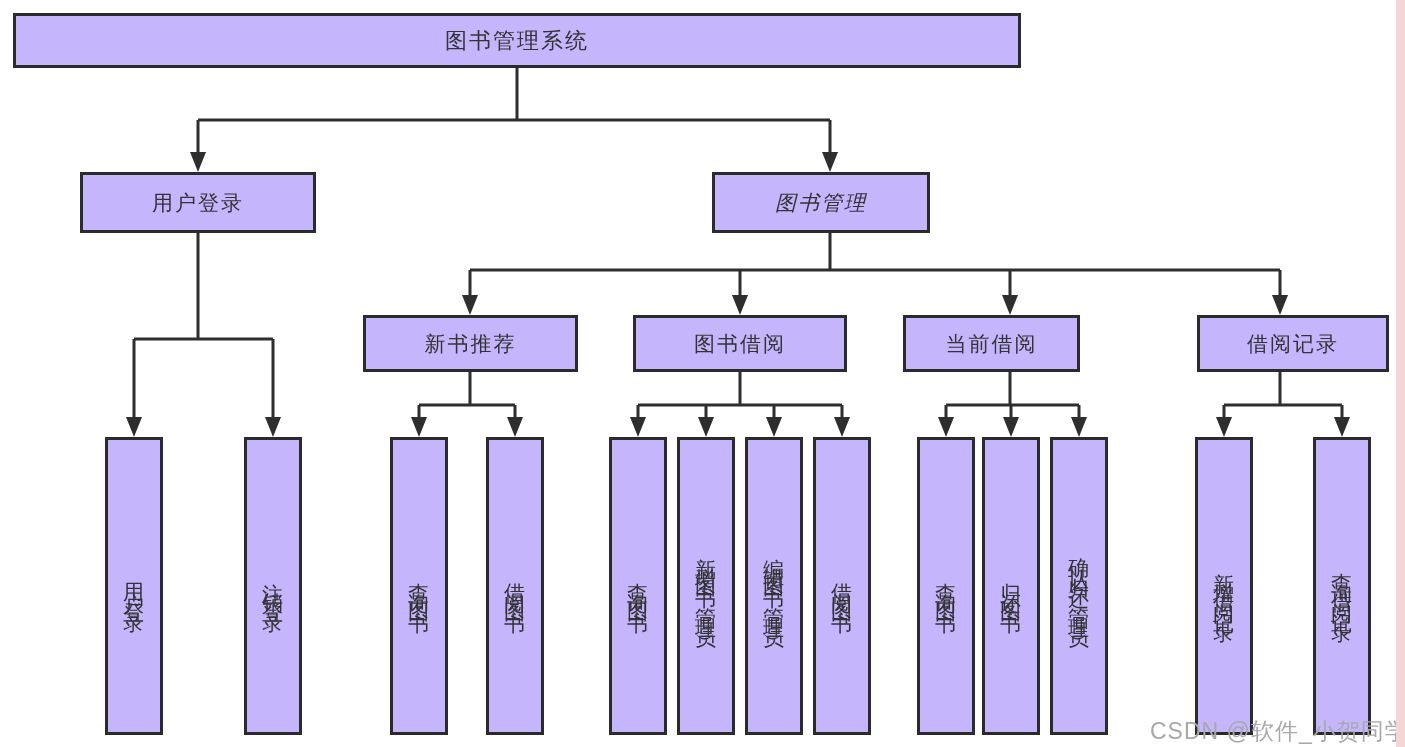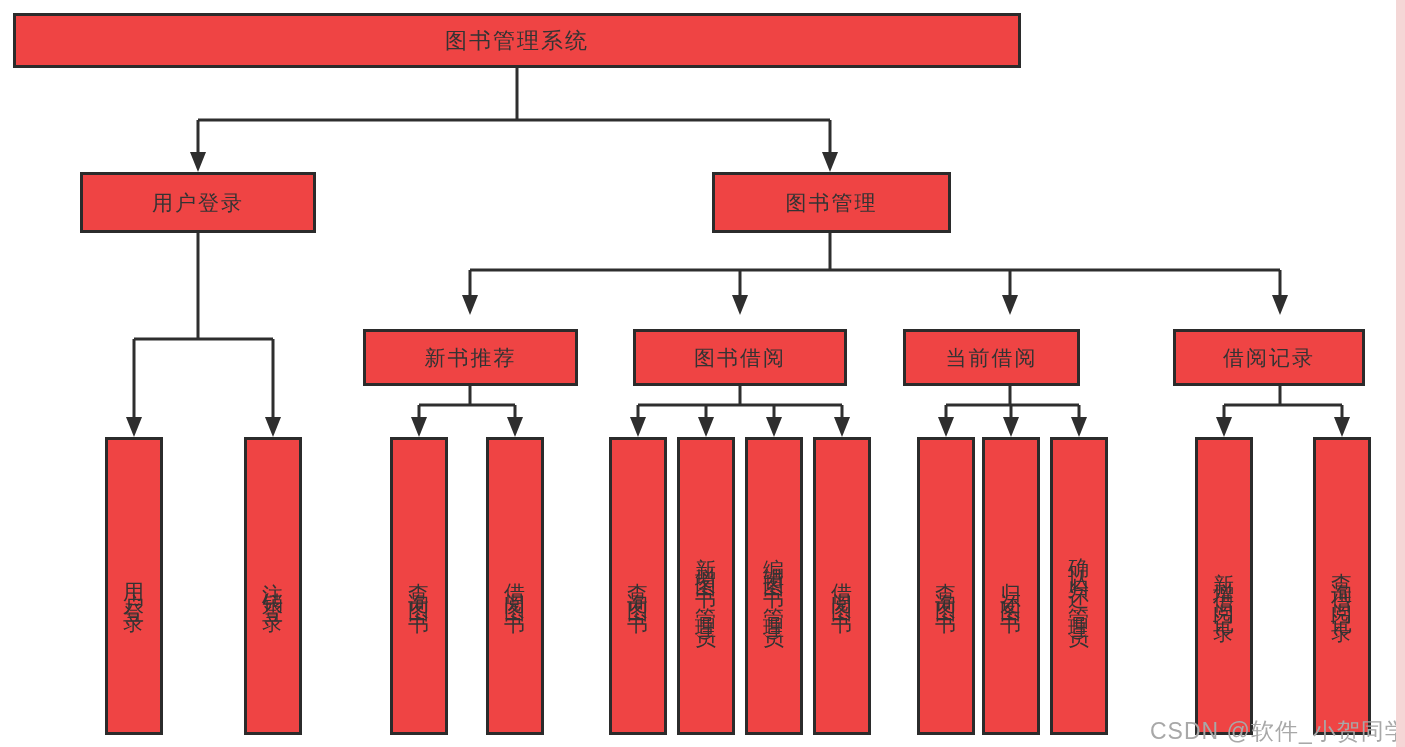--- a/index.html
+++ b/index.html
@@ -28,30 +28,30 @@
     width: 1405px; height: 747px;
     pointer-events: none;
   }
   svg.connectors path {
     stroke: var(--line); stroke-width: 3; fill: none;
   }
   svg.connectors polygon { fill: var(--line); stroke: none; }
   .node {
     position: absolute;
     box-sizing: border-box;
-    background: #ef4444;
+    background: #c4b5fd;
     border: 3px solid var(--box-border);
     display: flex; align-items: center; justify-content: center;
     font-size: 21px; color: var(--text);
     letter-spacing: 2px;
     z-index: 2;
   }
   .node.root { left: 13px; top: 13px; width: 1008px; height: 55px; font-size: 22px; }
   .node.l2 { top: 172px; width: 236px; height: 61px; }
-  .node.l3 { top: 315px; height: 57px; margin-top: 14px; }
+  .node.l3 { top: 315px; height: 57px; }
   .node.leaf { top: 437px; width: 58px; height: 298px; letter-spacing: 0; }
   .leaf .vtext {
     writing-mode: vertical-rl;
     text-orientation: mixed;
     font-size: 21px;
     letter-spacing: 10px;
     line-height: 1.1;
     white-space: nowrap;
   }
   .watermark {
@@ -116,26 +116,26 @@
     <g>
       <path d="M1280,372 V405 M1224,405 H1342 M1224,405 V419 M1342,405 V419"></path>
       <polygon points="1216,417 1232,417 1224,437"></polygon>
       <polygon points="1334,417 1350,417 1342,437"></polygon>
     </g>
   </svg>
 
   <div class="node root">图书管理系统</div>
 
   <div class="node l2" style="left:80px;">用户登录</div>
-  <div class="node l2" style="left:712px; width:239px;">图书管理</div>
+  <div class="node l2" style="left:712px; width:218px;font-style:italic;">图书管理</div>
 
   <div class="node l3" style="left:363px; width:215px;">新书推荐</div>
   <div class="node l3" style="left:633px; width:214px;text-align:center;">图书借阅</div>
   <div class="node l3" style="left:903px; width:177px;">当前借阅</div>
-  <div class="node l3" style="left:1173px; width:192px;">借阅记录</div>
+  <div class="node l3" style="left:1197px; width:192px;">借阅记录</div>
 
   <div class="node leaf" style="left:105px;">
     <span class="vtext">用户登录</span>
   </div>
   <div class="node leaf" style="left:244px;">
     <span class="vtext">注销登录</span>
   </div>
 
   <div class="node leaf" style="left:390px;">
     <span class="vtext">查询图书</span>

